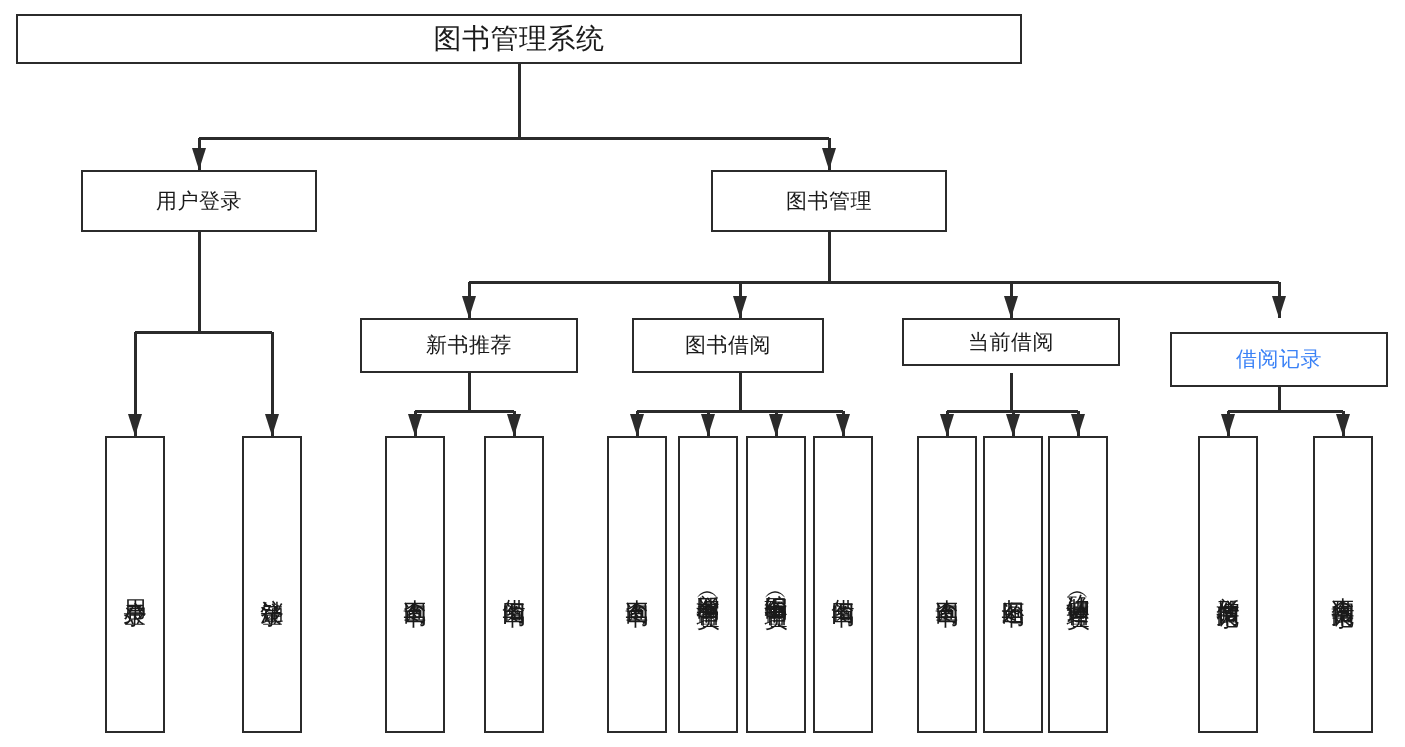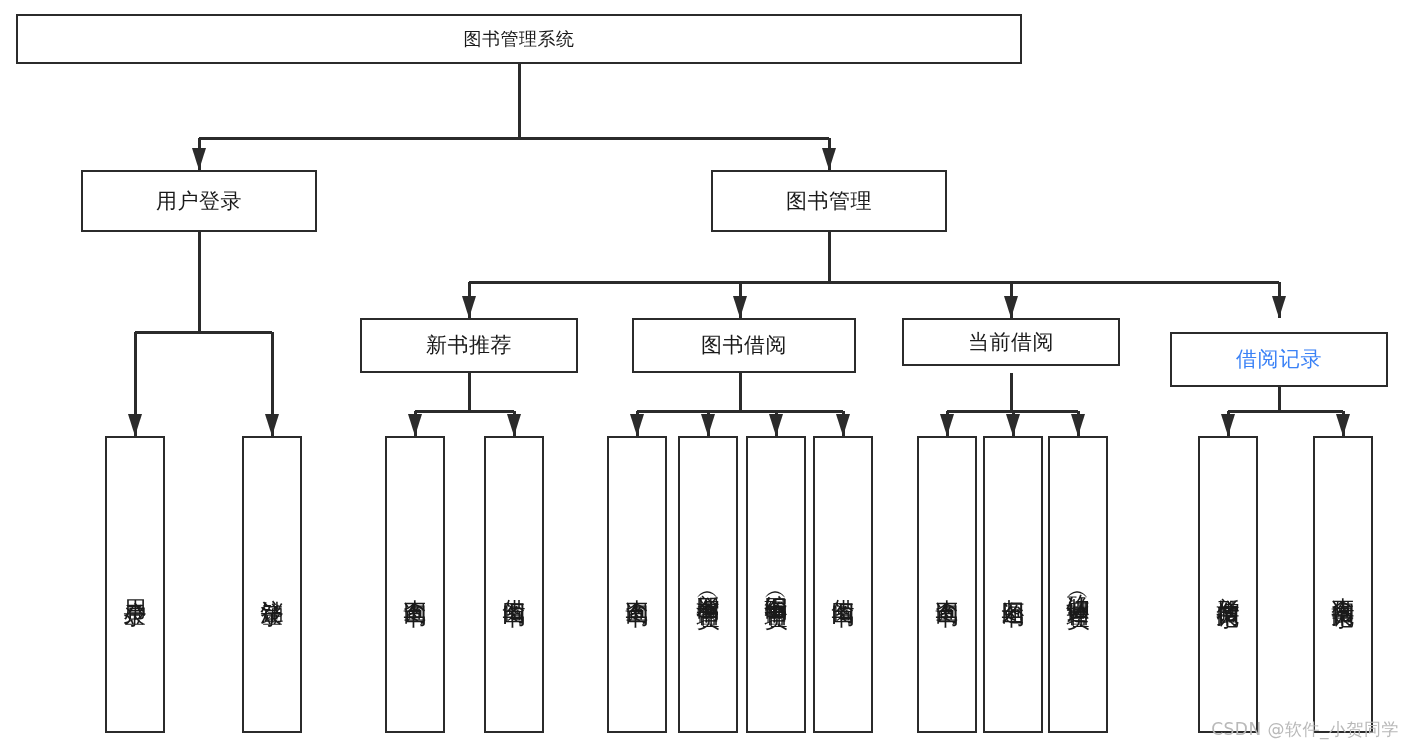--- a/index.html
+++ b/index.html
@@ -48,21 +48,21 @@
     justify-content: center;
   }
   .node.vert .lbl {
     writing-mode: vertical-rl;
     text-orientation: upright;
     font-size: 23px;
     letter-spacing: 2px;
     line-height: 1;
   }
   .node.root .lbl {
-    font-size: 18px;
+    font-size: 28px;
   }
   #watermark {
     position: absolute;
     right: 6px;
     bottom: 6px;
     font-size: 17px;
     color: #b9b9b9;
     white-space: pre;
     letter-spacing: 0.5px;
   }
@@ -133,21 +133,21 @@
       </div>
       <div class="node horiz" style="left: 81px; top: 170px; width: 236px; height: 62px; border-color: rgb(43, 43, 43); background: rgb(255, 255, 255); color: rgb(26, 26, 26);">
         <span class="lbl">用户登录</span>
       </div>
       <div class="node horiz" style="left: 711px; top: 170px; width: 236px; height: 62px; border-color: rgb(43, 43, 43); background: rgb(255, 255, 255); color: rgb(26, 26, 26); text-align: center;">
         <span class="lbl">图书管理</span>
       </div>
       <div class="node horiz" style="left: 360px; top: 318px; width: 218px; height: 55px; border-color: rgb(43, 43, 43); background: rgb(255, 255, 255); color: rgb(26, 26, 26); justify-content: center;">
         <span class="lbl">新书推荐</span>
       </div>
-      <div class="node horiz" style="left: 632px; top: 318px; width: 224px; height: 55px; border-color: rgb(43, 43, 43); background: rgb(255, 255, 255); color: rgb(26, 26, 26);">
+      <div class="node horiz" style="left: 632px; top: 318px; width: 192px; height: 55px; border-color: rgb(43, 43, 43); background: rgb(255, 255, 255); color: rgb(26, 26, 26);">
         <span class="lbl">图书借阅</span>
       </div>
       <div class="node horiz" style="left: 902px; top: 318px; width: 218px; height: 48px; border-color: rgb(43, 43, 43); background: rgb(255, 255, 255); color: rgb(26, 26, 26);">
         <span class="lbl">当前借阅</span>
       </div>
       <div class="node horiz" style="left: 1170px; top: 332px; width: 218px; height: 55px; border-color: rgb(43, 43, 43); background: rgb(255, 255, 255); color: #3b82f6;">
         <span class="lbl">借阅记录</span>
       </div>
       <div class="node vert" style="left: 105px; top: 436px; width: 60px; height: 297px; border-color: rgb(43, 43, 43); background: rgb(255, 255, 255); color: rgb(26, 26, 26);">
         <span class="lbl">用户登录</span>
@@ -183,14 +183,13 @@
         <span class="lbl">确认归还（管理员）</span>
       </div>
       <div class="node vert" style="left: 1198px; top: 436px; width: 60px; height: 297px; border-color: rgb(43, 43, 43); background: rgb(255, 255, 255); color: rgb(26, 26, 26);">
         <span class="lbl">新增借阅记录</span>
       </div>
       <div class="node vert" style="left: 1313px; top: 436px; width: 60px; height: 297px; border-color: rgb(43, 43, 43); background: rgb(255, 255, 255); color: rgb(26, 26, 26);">
         <span class="lbl">查询借阅记录</span>
       </div>
     </div>
 
-  <div id="watermark">CSDN @软件_小贺同学</div>
 </div>
 
 </body></html>

